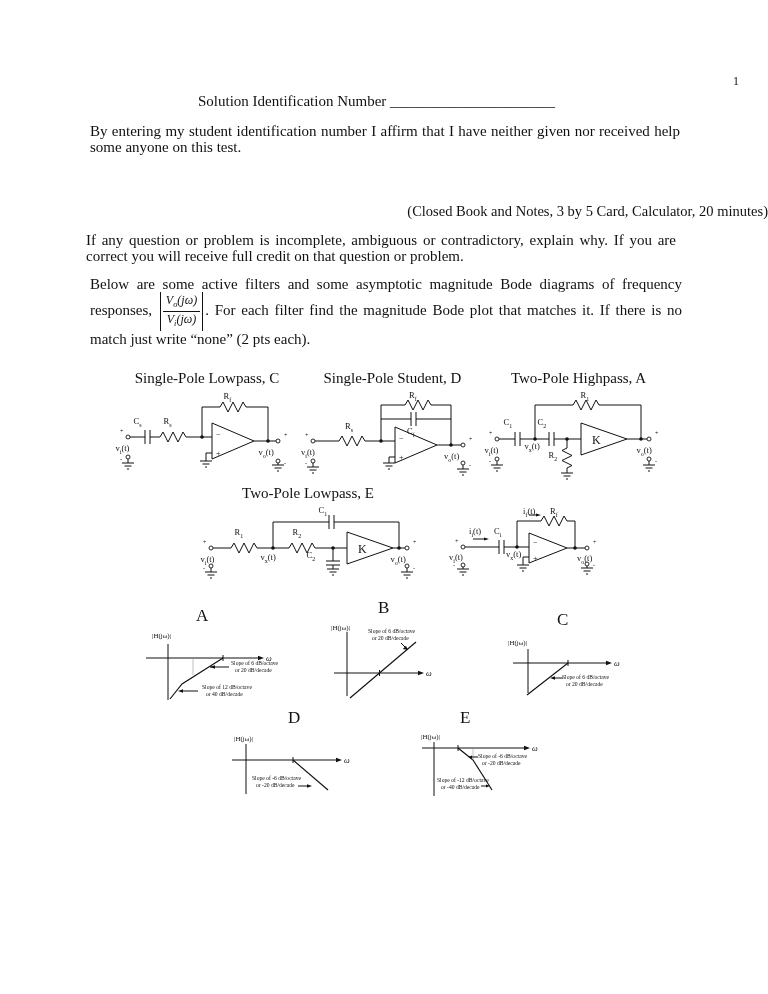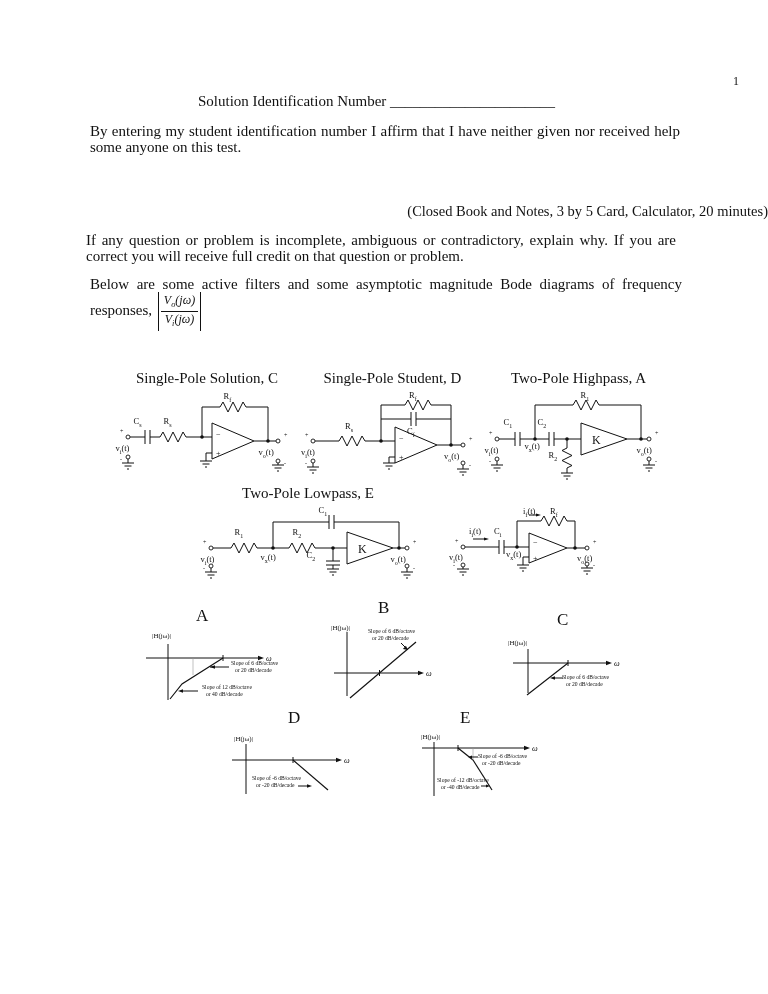--- a/index.html
+++ b/index.html
@@ -50,24 +50,24 @@
   <div class="pagenum">1</div>
 
   <div class="sid"><span>Solution Identification Number </span><span>______________________</span></div>
 
   <p class="affirm">By entering my student identification number I affirm that I have neither given nor received help some anyone on this test.</p>
 
   <div class="subtitle">(Closed Book and Notes, 3 by 5 Card, Calculator, 20 minutes)</div>
 
   <p class="note">If any question or problem is incomplete, ambiguous or contradictory, explain why.  If you are correct you will receive full credit on that question or problem.</p>
 
-  <p class="prompt"><span>Below are some active filters and some asymptotic magnitude Bode diagrams of frequency responses, </span><span class="frac"><span class="fnum">V<sub>o</sub>(jω)</span><span class="fden">V<sub>i</sub>(jω)</span></span></p>
+  <p class="prompt"><span>Below are some active filters and some asymptotic magnitude Bode diagrams of frequency responses, </span><span class="frac"><span class="fnum">V<sub>o</sub>(jω)</span><span class="fden">V<sub>i</sub>(jω)</span></span><span>.  For each filter find the magnitude Bode plot that matches it.   If there is no match just write “none” (2 pts each).</span></p>
 
   <div class="circuit" style="left:112px;top:370px;width:190px;">
-    <div class="ctitle">Single-Pole Solution, C</div>
+    <div class="ctitle">Single-Pole Lowpass, C</div>
     <div class="cdraw" style="width:175px;height:88px;">
       <svg width="175" height="88">
         <circle class="term" cx="8" cy="46" r="2"></circle>
         <line x1="10" y1="46" x2="25" y2="46"></line>
         <line x1="25" y1="39" x2="25" y2="53"></line>
           <line x1="30" y1="39" x2="30" y2="53"></line>
         <line x1="30" y1="46" x2="36" y2="46"></line>
         <path d="M36,46 l4,0 l3,-5 l5,10 l5,-10 l5,10 l5,-10 l3,5 l4,0"></path>
         <line x1="70" y1="46" x2="92" y2="46"></line>
         <circle class="dot" cx="82" cy="46" r="1.8"></circle>

